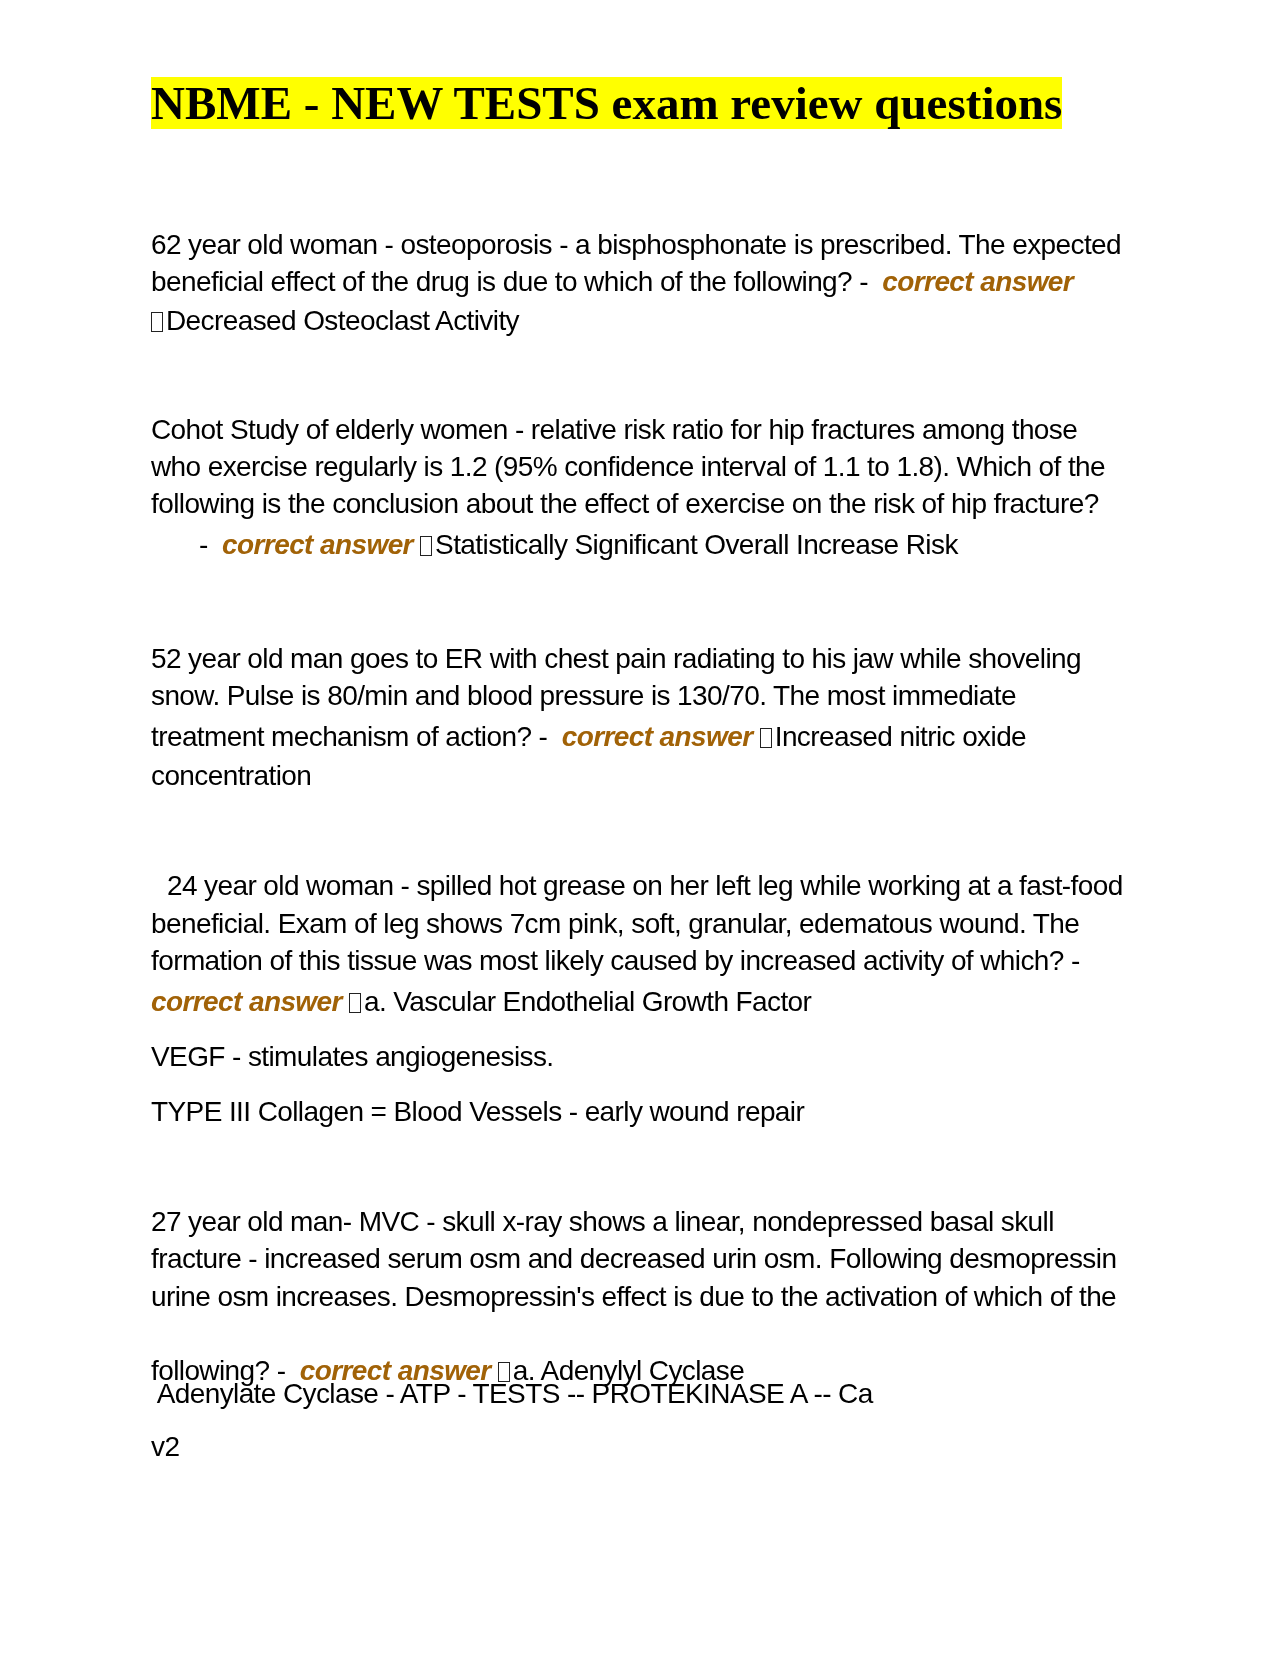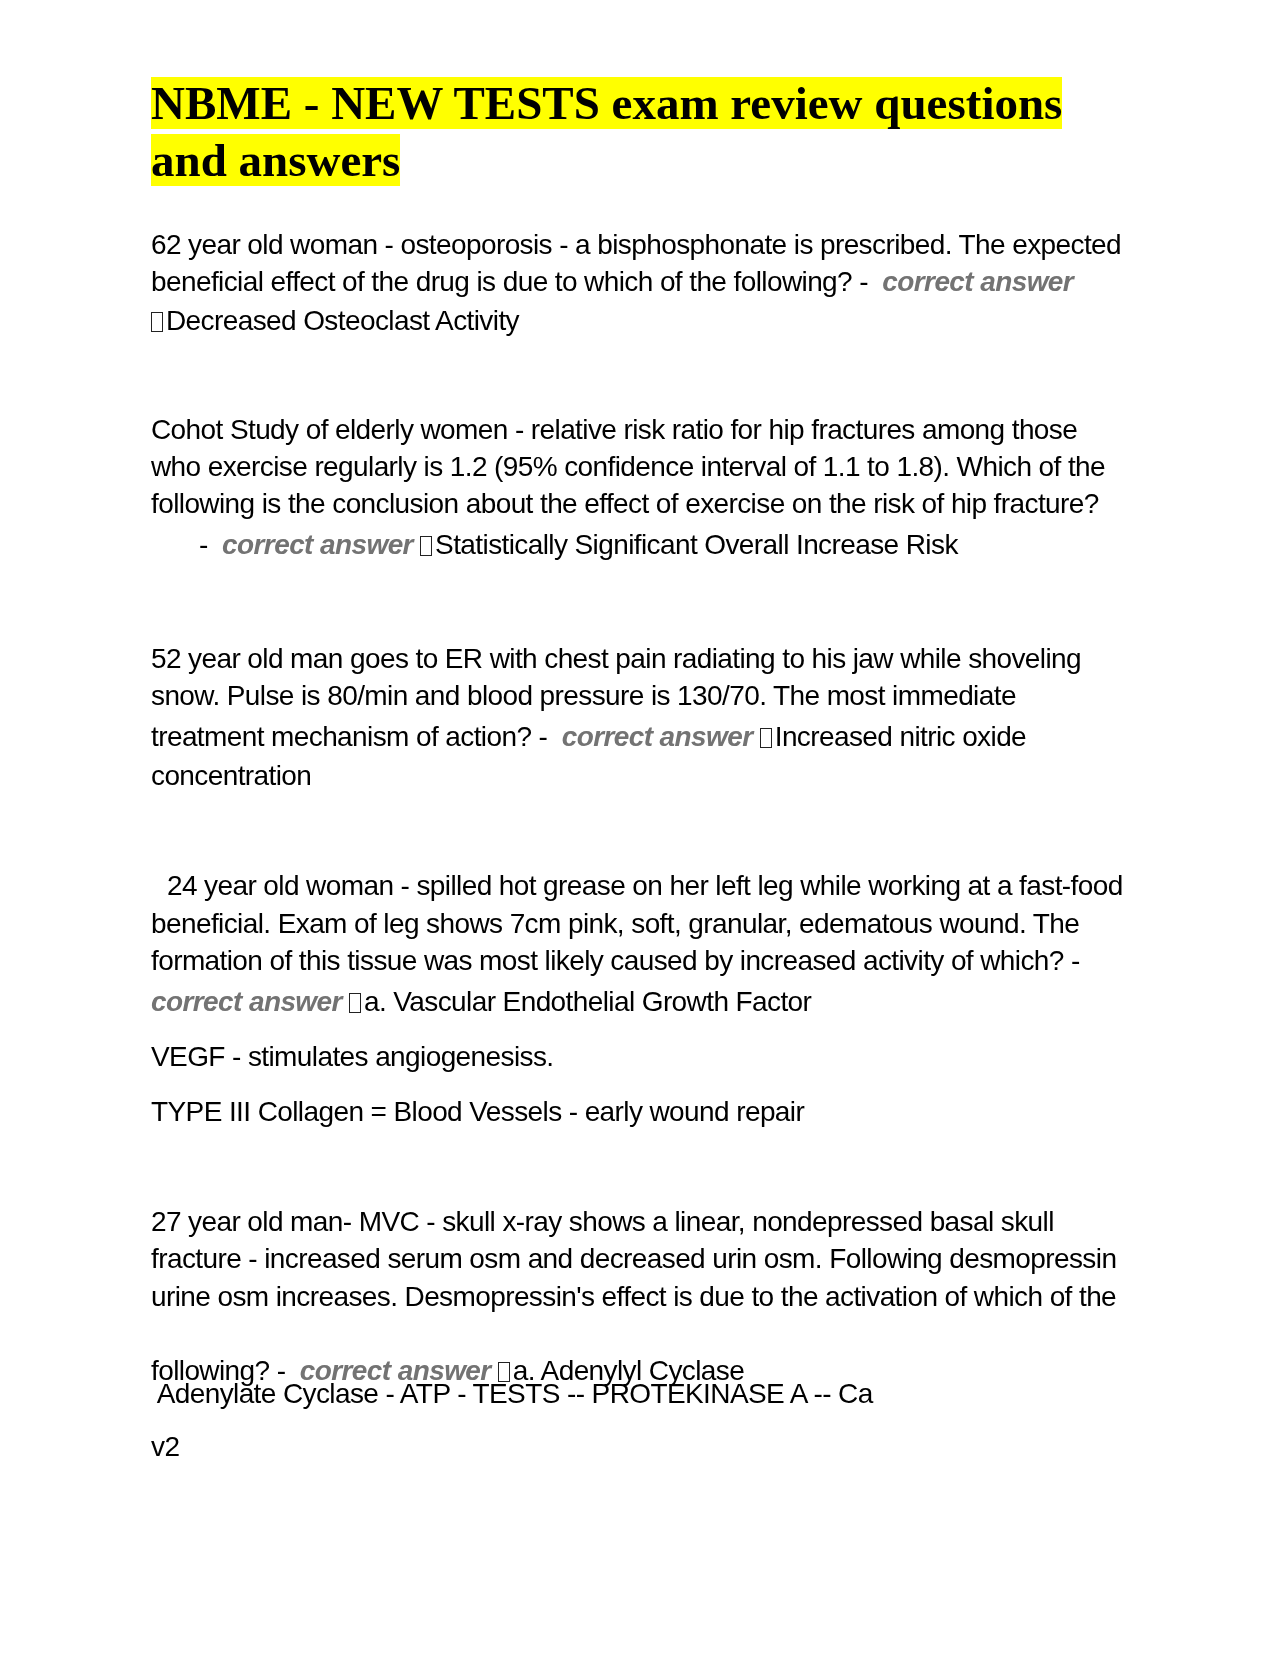--- a/index.html
+++ b/index.html
@@ -5,31 +5,30 @@
   html, body { margin: 0; padding: 0; background: #ffffff; }
   body { width: 1280px; height: 1656px; position: relative; overflow: hidden; }
   .page { position: absolute; left: 0; top: 0; width: 1280px; height: 1656px; background: #fff; }
   .title { position: absolute; left: 151px; top: 75px; width: 980px; margin: 0;
     font-family: "Liberation Serif", "DejaVu Serif", serif; font-weight: bold;
     font-size: 47px; line-height: 57px; color: #000; }
   .title span.hl { background: #ffff00; }
   .line { position: absolute; left: 151px; white-space: nowrap;
     font-family: "Liberation Sans", "DejaVu Sans", sans-serif; font-size: 28px;
     color: #000; letter-spacing: -0.6px; transform-origin: left center; }
-  .ans { color: #737373; font-style: italic; font-weight: bold; }
+  .ans { color: #a16207; font-style: italic; font-weight: bold; }
   .box { display: inline-block; width: 10px; height: 18px; border: 1px solid #222; margin-right: 3px; vertical-align: -2px; }
 </style>
 </head>
 <body>
 
 <div class="page">
 
   <h1 class="title">
     <span class="hl">NBME - NEW TESTS exam review questions</span><br>
-    <span class="hl">and answers</span>
   </h1>
 
   <div>
     <div class="line" style="top: 229px; white-space: pre;">62 year old woman - osteoporosis - a bisphosphonate is prescribed. The expected</div>
     <div class="line" style="top: 266px; white-space: pre;"><span>beneficial effect of the drug is due to which of the following? -  </span><span class="ans">correct answer</span></div>
     <div class="line" style="top: 305px; white-space: pre;"><span class="box"></span><span>Decreased Osteoclast Activity</span></div>
   </div>
 
   <div>
     <div class="line" style="top: 414px; white-space: pre;">Cohot Study of elderly women - relative risk ratio for hip fractures among those</div>

